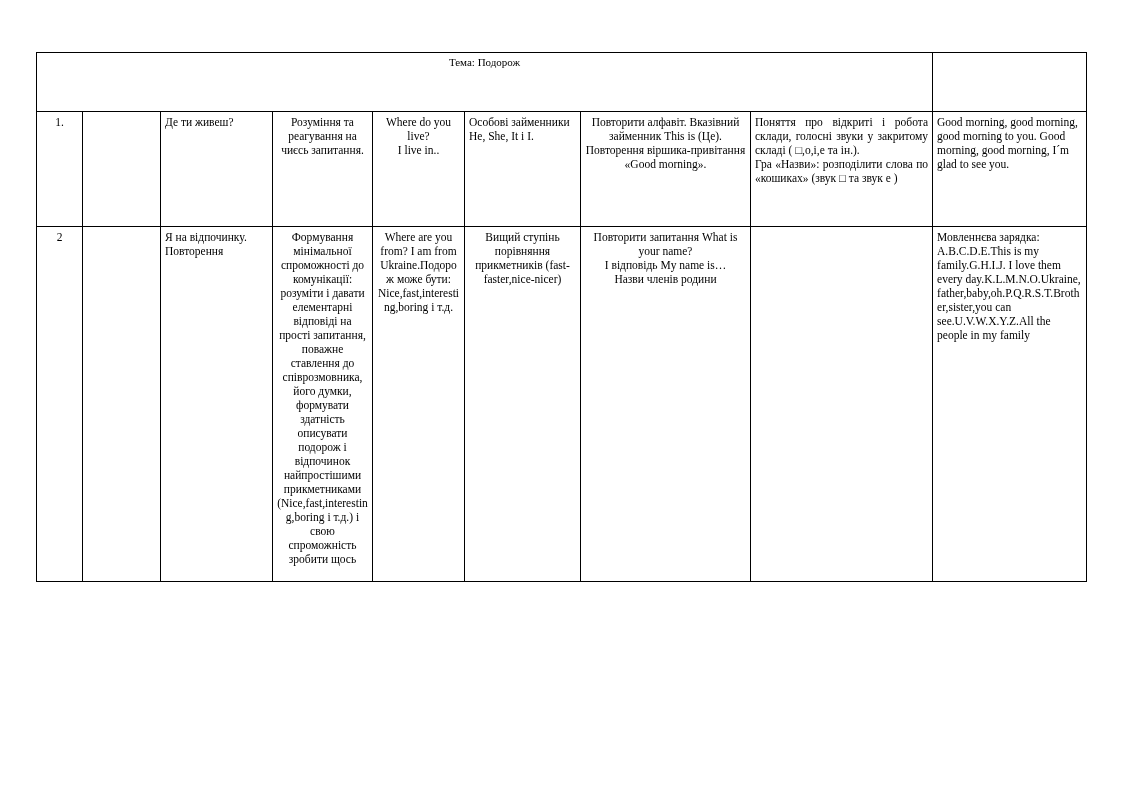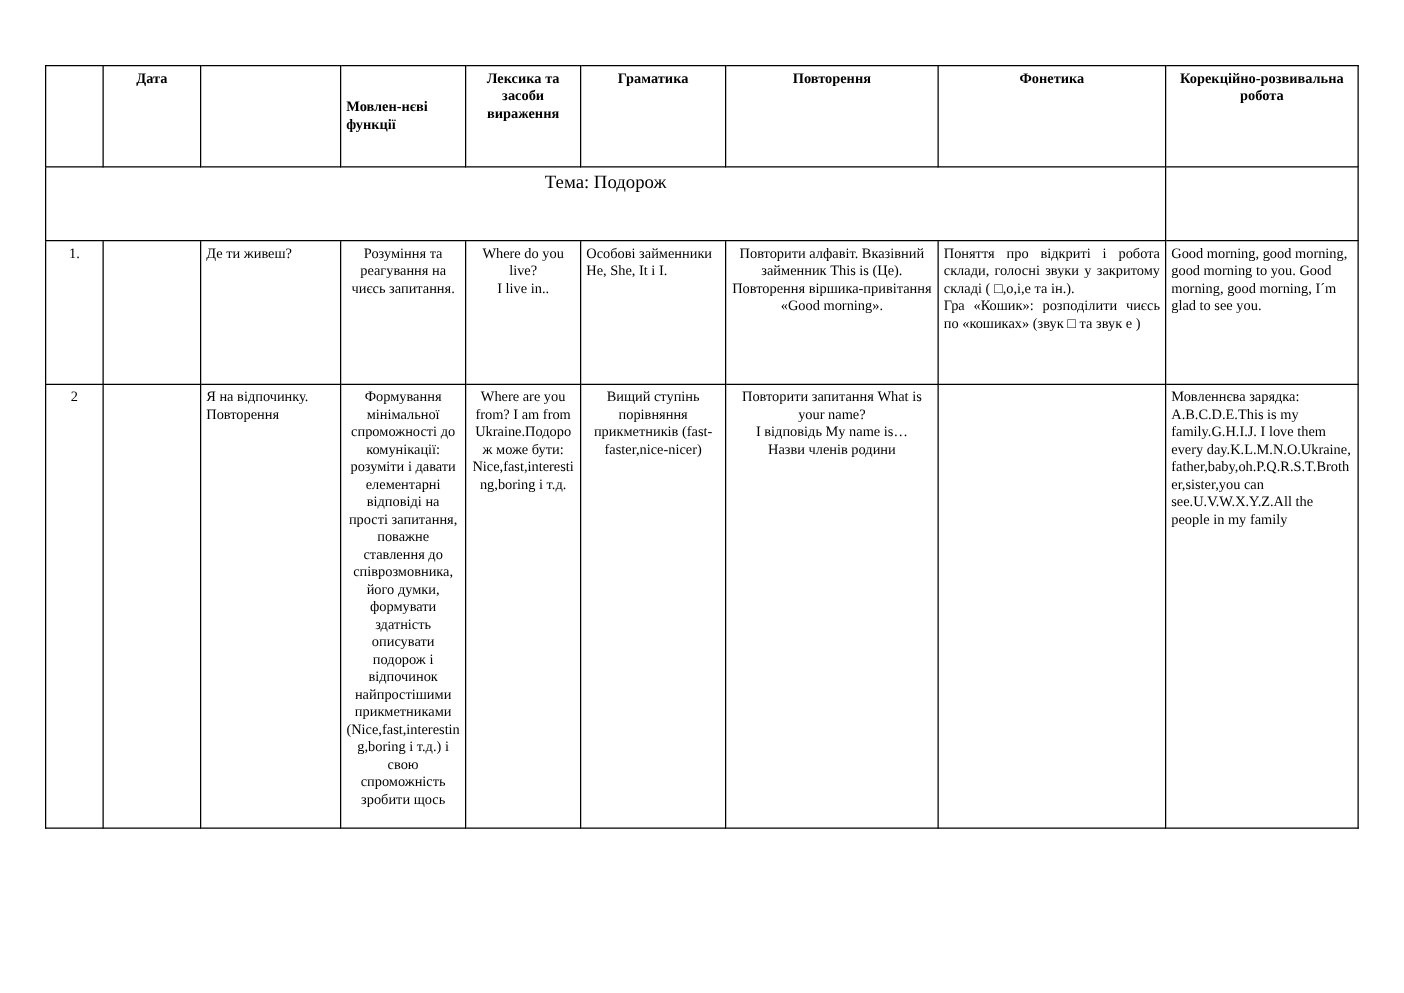--- a/index.html
+++ b/index.html
@@ -55,21 +55,21 @@
     vertical-align: top;
     padding-top: 5px;
   }
   .hdr-row td.hdr-left {
     text-align: left;
     vertical-align: middle;
   }
   .theme-row td {
     height: 52px;
     vertical-align: top;
-    font-size: 15px;
+    font-size: 11px;
     padding-top: 5px;
     margin-left: 24px;
   }
   .body-row-1 td { height: 108px; }
   .body-row-2 td { height: 348px; }
 
   .ctr   { text-align: center; }
   .left  { text-align: left; }
   .just  { text-align: justify; }
   .mid   { vertical-align: middle; }
@@ -88,49 +88,38 @@
         <col class="c-topic">
         <col class="c-func">
       <col class="c-lex">
         <col class="c-gram">
         <col class="c-rev">
         <col class="c-phon">
         <col class="c-corr">
     </colgroup>
     <tbody>
 
-      <tr class="hdr-row">
-        <td class="ctr mid"></td>
-        <td class="ctr mid">Дата</td>
-        <td class="ctr mid"></td>
-        <td class="hdr-left">Мовлен-нєві функції</td>
-        <td>Лексика та засоби вираження</td>
-        <td>Граматика</td>
-        <td>Повторення</td>
-        <td>Фонетика</td>
-        <td>Корекційно-розвивальна робота</td>
-      </tr>
 
       <tr class="theme-row">
         <td colspan="8" class="ctr">Тема: Подорож</td>
         <td></td>
       </tr>
 
       <tr class="body-row-1">
         <td class="ctr mid">1.</td>
         <td class="ctr mid"></td>
         <td class="left mid">Де ти живеш?</td>
         <td class="ctr mid">Розуміння та реагування на чиєсь запитання.</td>
         <td class="ctr" style="white-space:pre-line;">Where do you live?
 I live in..</td>
         <td class="left">Особові займенники He, She, It  i I.</td>
         <td class="ctr">Повторити алфавіт. Вказівний займенник This is (Це). Повторення віршика-привітання «Good morning».</td>
         <td class="left">
           <span class="cellblock just">Поняття про відкриті і робота склади, голосні звуки у закритому складі ( □,o,i,e та ін.).</span>
-          <span class="cellblock just">Гра «Кошик»: розподілити чиєсь по «кошиках» (звук □ та звук е )</span>
+          <span class="cellblock just">Гра «Назви»: розподілити слова по «кошиках» (звук □ та звук е )</span>
         </td>
         <td class="left">Good morning, good morning, good morning to you. Good morning, good morning, I´m glad to see you.</td>
       </tr>
 
       <tr class="body-row-2">
         <td class="ctr mid">2</td>
         <td class="ctr mid"></td>
         <td class="left mid">Я на відпочинку. Повторення</td>
         <td class="ctr mid">Формування мінімальної спроможності до комунікації: розуміти і давати елементарні відповіді на прості запитання, поважне ставлення до співрозмовника, його думки, формувати здатність описувати подорож і відпочинок найпростішими прикметниками (Nice,fast,interesting,boring і т.д.) і свою спроможність зробити щось</td>
         <td class="ctr">Where are you from? I am from Ukraine.Подорож може бути: Nice,fast,interesting,boring і т.д.</td>

